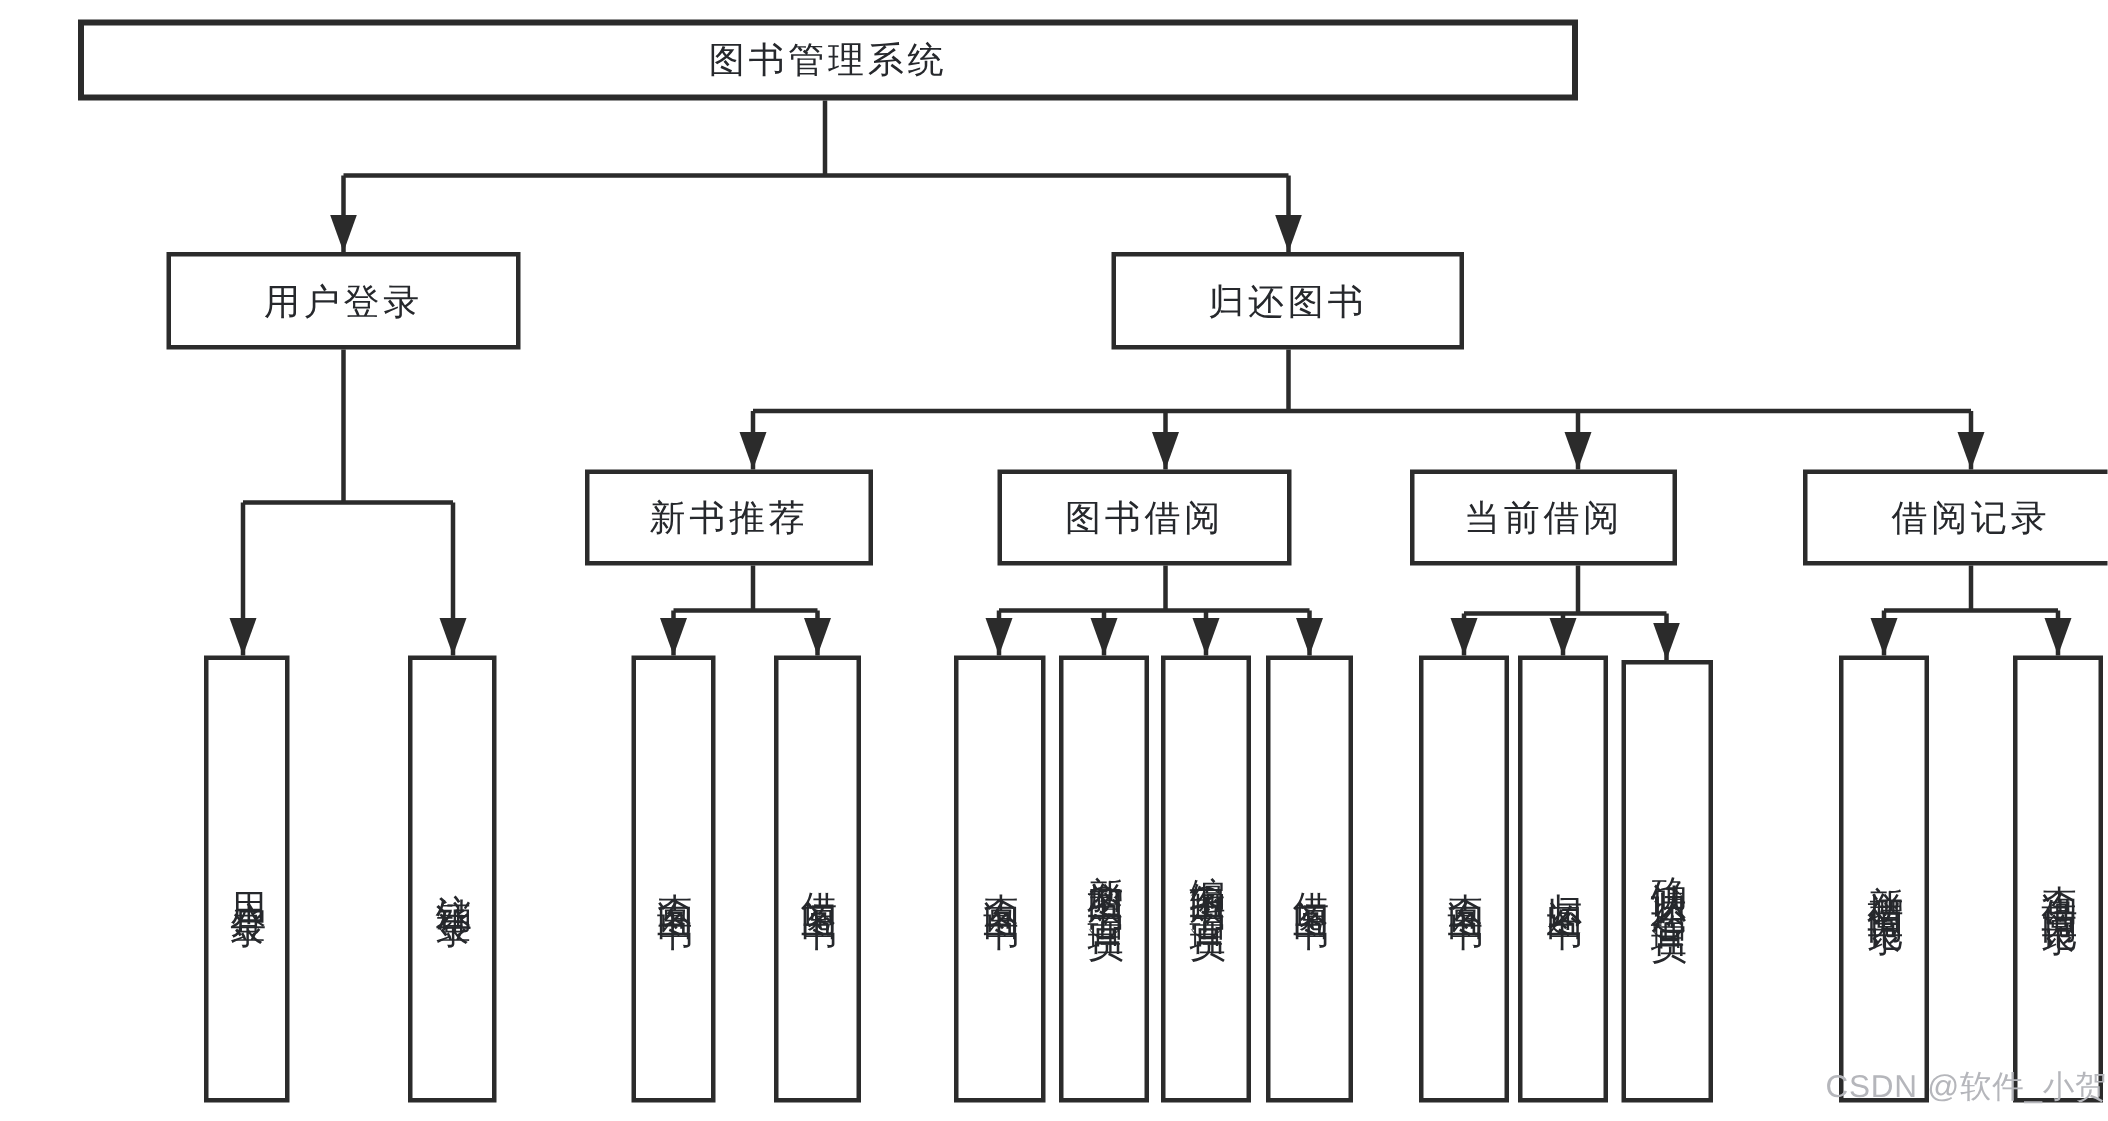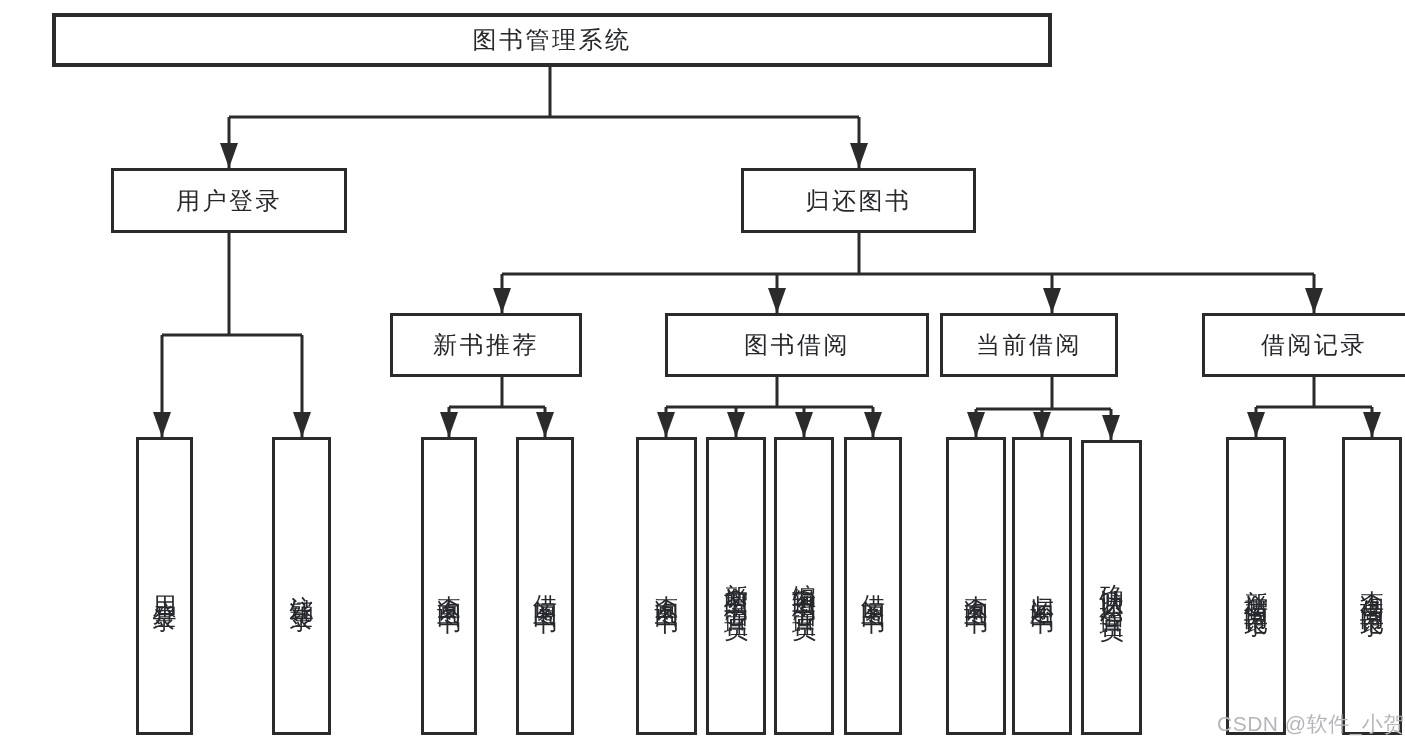--- a/index.html
+++ b/index.html
@@ -126,21 +126,21 @@
   <div class="node" style="left:82px; top:168px; width:236px; height:65px;">
     <span class="h-label">用户登录</span>
   </div>
   <div class="node" style="left:712px; top:168px; width:235px; height:65px;">
     <span class="h-label">归还图书</span>
   </div>
 
   <div class="node" style="left:361px; top:313px; width:192px; height:64px;">
     <span class="h-label">新书推荐</span>
   </div>
-  <div class="node" style="left:636px; top:313px; width:264px; height:64px;">
+  <div class="node" style="left:636px; top:313px; width:196px; height:64px;">
     <span class="h-label">图书借阅</span>
   </div>
   <div class="node" style="left:911px; top:313px; width:178px; height:64px;">
     <span class="h-label">当前借阅</span>
   </div>
   <div class="node" style="left:1173px; top:313px; width:224px; height:64px;">
     <span class="h-label">借阅记录</span>
   </div>
 
   <div class="node" style="left:107px; top:437px; width:57px; height:298px;">

